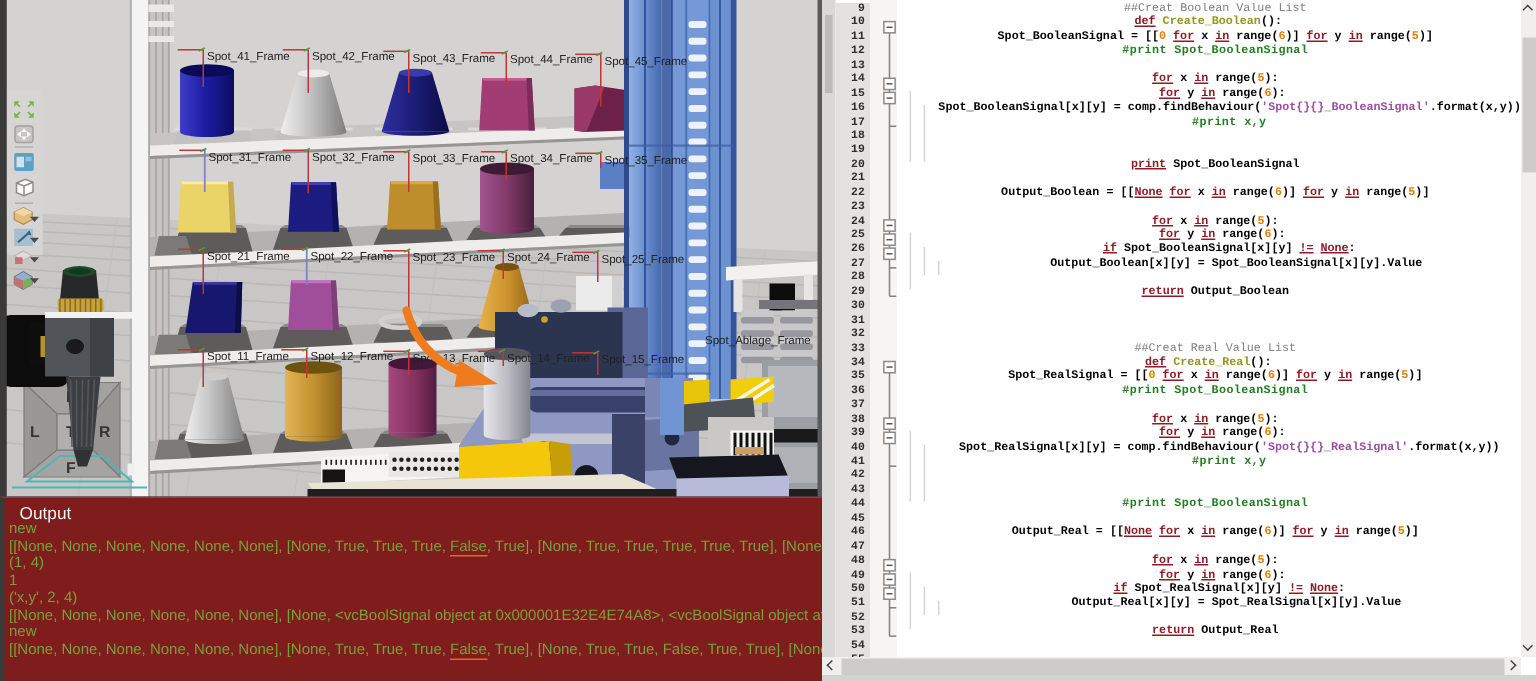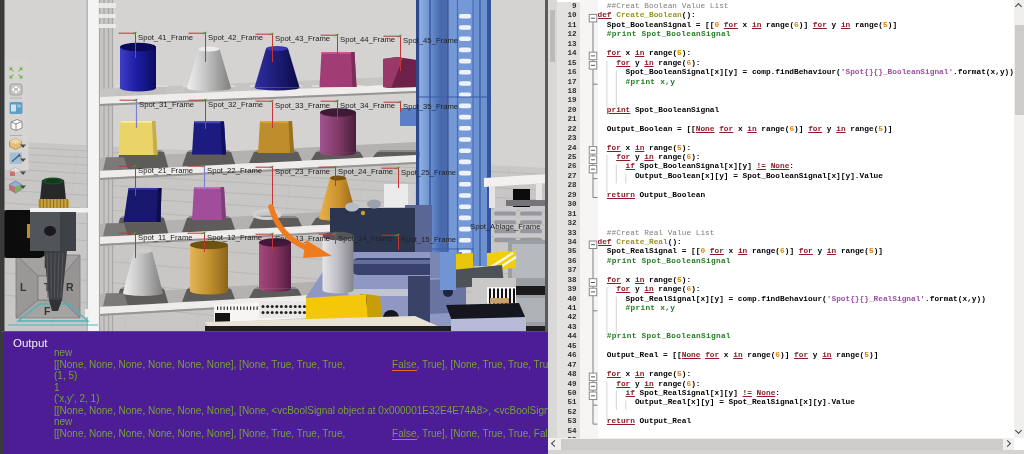--- a/index.html
+++ b/index.html
@@ -1,42 +1,42 @@
 <!DOCTYPE html>
 <html><head><meta charset="utf-8">
 <style>
 * { margin:0; padding:0; box-sizing:border-box; }
 html,body { width:1024px; height:454px; overflow:hidden; background:#fff;
   font-family:"Liberation Sans", sans-serif; }
 #page { position:relative; width:1024px; height:454px; }
 #scene { position:absolute; left:0; top:0; }
 
 #output { position:absolute; left:0; top:331px; width:548px; height:123px;
-  background:#4c1d95; border-top:1px solid #565656; border-left:3px solid #3a3a3a;
-  overflow:hidden;padding-left:48px; }
+  background:#7f1d1d; border-top:1px solid #565656; border-left:3px solid #3a3a3a;
+  overflow:hidden; }
 #otitle { position:absolute; left:10px; top:4.5px; color:#f2f2f2; font-size:11.5px; }
 .oline { position:relative; color:#78a03c; font-size:10px; line-height:11.5px;
   white-space:nowrap; margin-left:3px; }
 #ofirst { height:15px; }
-.fuline { border-bottom:1.6px solid #e06a1e;margin-left:44px; }
+.fuline { border-bottom:1.6px solid #e06a1e; }
 
 #editor { position:absolute; left:548px; top:0; width:476px; height:454px;
   background:#fff; overflow:hidden; }
 #edstrip { position:absolute; left:0; top:0; width:8.5px; height:450px; background:#d9d8d7; }
 #edthumbtop { position:absolute; left:1.5px; top:10px; width:5.5px; height:52px; background:#bcbbba; }
 #ednums { position:absolute; left:8.5px; top:2px; width:23px; height:436px;
   background:#e3e2e1; color:#2f2f2f; font-family:"Liberation Mono", monospace;
   font-size:7.6px; font-weight:bold; line-height:9.44px; text-align:right;
   padding-right:3px; }
 #edfold { position:absolute; left:31.5px; top:0; width:18px; height:438px; background:#f6f5f4; }
 #ednums { z-index:2; } #edfold { z-index:1; }
 .foldsvg { position:absolute; left:0; top:2px; z-index:3; }
 #edcode { position:absolute; left:49.5px; top:2px; width:416px; height:436px;
   font-family:"Liberation Mono", monospace; font-size:7.8px; font-weight:bold;
-  line-height:9.44px; color:#000; z-index:4; overflow:hidden; }
+  line-height:9.44px; color:#000; z-index:4; overflow:hidden;text-align:center; }
 #edcode b { font-weight:bold; }
 .k { color:#8f1b26;text-decoration:underline; } .d { color:#96951f; } .n { color:#e07f00; }
 .s { color:#9a4fa0; } .c { color:#237d23; font-weight:normal; letter-spacing:0.28px;margin-top:29px; }
 .g { color:#7f7f7f; font-weight:normal; }
 
 #vscroll { position:absolute; right:0; top:0; width:10px; height:438px; background:#f0efee; z-index:5; }
 #vthumb { position:absolute; left:0.5px; top:25px; width:9px; height:90px; background:#cdcccb; }
 .arr { position:absolute; left:2.2px; width:5px; height:5px; border-left:1.6px solid #444;
   border-top:1.6px solid #444; }
 .arr.up { top:4px; transform:rotate(45deg); }
@@ -548,23 +548,23 @@
 <polygon points="20,185.5 26,185.5 23,189" fill="#4a4a4a"></polygon>
 </g>
 <rect x="545" y="0" width="3" height="332" fill="#5a5a5a"></rect>
 <rect x="0" y="0" width="4.5" height="332" fill="#3a3a3a"></rect>
 </svg>
 <div id="output">
       <div id="otitle">Output</div>
       <div id="ofirst"></div>
       <div class="oline">new</div>
       <div class="oline">[[None, None, None, None, None, None], [None, True, True, True, <span class="fuline">False</span>, True], [None, True, True, True, True, True], [None, True, True, True, True, False</div>
-      <div class="oline">(1, 5)</div>
+      <div class="oline">(1, 4)</div>
       <div class="oline">1</div>
-      <div class="oline">('x,y', 2, 1)</div>
+      <div class="oline">('x,y', 2, 4)</div>
       <div class="oline">[[None, None, None, None, None, None], [None, &lt;vcBoolSignal object at 0x000001E32E4E74A8&gt;, &lt;vcBoolSignal object at 0x000001E32E4E68D8&gt;,</div>
       <div class="oline">new</div>
       <div class="oline">[[None, None, None, None, None, None], [None, True, True, True, <span class="fuline">False</span>, True], [None, True, True, False, True, True], [None, True, True, True, True, False</div>
     </div>
 
 <div id="editor">
   <div id="edstrip"></div>
   <div id="edthumbtop"></div>
   <div id="ednums">9<br>10<br>11<br>12<br>13<br>14<br>15<br>16<br>17<br>18<br>19<br>20<br>21<br>22<br>23<br>24<br>25<br>26<br>27<br>28<br>29<br>30<br>31<br>32<br>33<br>34<br>35<br>36<br>37<br>38<br>39<br>40<br>41<br>42<br>43<br>44<br>45<br>46<br>47<br>48<br>49<br>50<br>51<br>52<br>53<br>54<br>55</div>
   <div id="edfold"></div>

